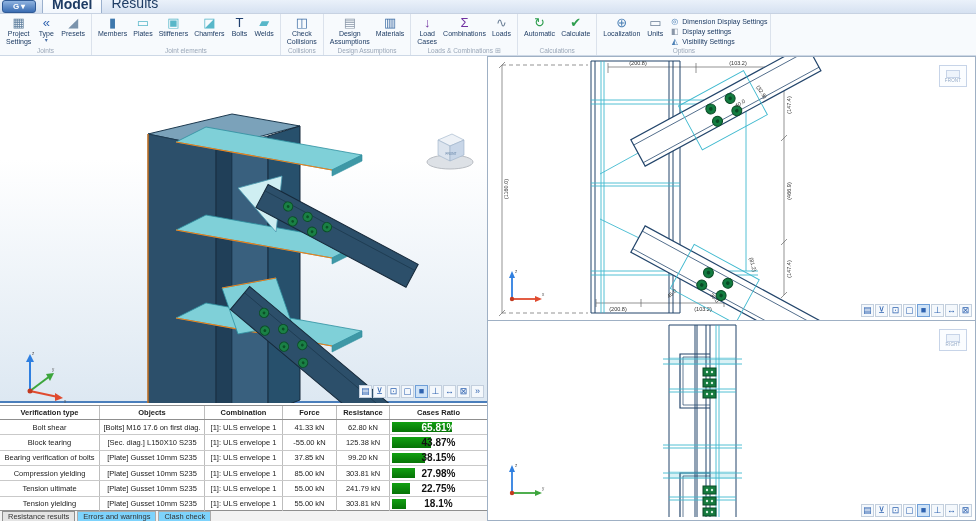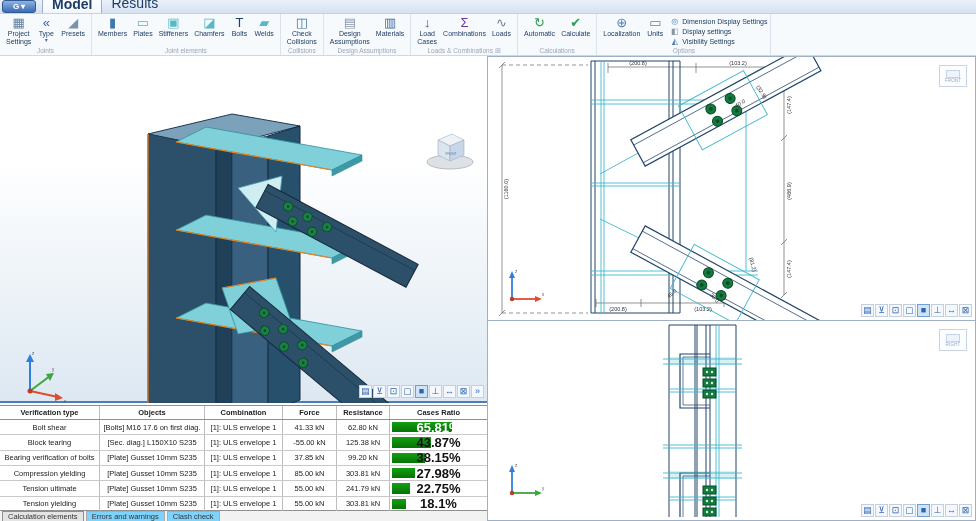--- a/index.html
+++ b/index.html
@@ -45,21 +45,21 @@
   .results-table{position:absolute;left:0;top:405px;width:487px;height:106px;background:#fff;
                  border-top:1px solid #8f8f8f;border-bottom:1px solid #8f8f8f;font-size:7.5px;color:#222;}
   .t-row{display:flex;height:15.33px;border-bottom:1px solid #c9c9c9;}
   .t-row.head{height:14px;font-weight:bold;border-bottom:1px solid #8f8f8f;font-size:7.5px;}
   .t-cell{border-right:1px solid #bdbdbd;display:flex;align-items:center;justify-content:center;
           overflow:hidden;white-space:nowrap;}
   .t-cell:last-child{border-right:none;}
   .c0{width:100px;text-align:center;} .c1{width:105px;} .c2{width:78px;} .c3{width:54px;} .c4{width:53px;text-align:center;} .c5{width:97px;position:relative;}
   .bar{position:absolute;left:2px;top:2px;bottom:2px;background:linear-gradient(#12a012,#067306);}
   .bar-label{position:absolute;left:0;top:0;width:100%;height:100%;display:flex;align-items:center;justify-content:center;
-             font-weight:bold;font-size:13px;color:#111;}
+             font-weight:bold;font-size:10px;color:#111;}
   .bar-label.light{color:#fff;}
 
   
   .statusbar{position:absolute;left:0;top:511px;width:487px;height:10px;background:#f2f2f2;
              display:flex;align-items:stretch;gap:2px;padding-left:2px;font-size:7.5px;color:#333;}
   .sb-tab{display:flex;align-items:center;padding:0 5px;background:#7dd3fc;border:1px solid #ababab;border-bottom:none;}
   .sb-tab.active{background:#e4e4e4;border-color:#8f8f8f;}
 
   
   .pane{position:absolute;left:487px;width:489px;background:#fff;border:1px solid #9fb0c4;}
@@ -398,21 +398,21 @@
           <div class="t-cell c4">303.81 kN</div>
           <div class="t-cell c5">
             <div class="bar" style="width: calc(18.1% - 4px);"></div>
             <div class="bar-label">18.1%</div>
           </div>
         </div>
       </div>
   </div>
 
   <div class="statusbar" id="status-tabs">
-      <div class="sb-tab active">Calculation elements</div>
+      <div class="sb-tab active">Resistance results</div>
       <div class="sb-tab">Errors and warnings</div>
       <div class="sb-tab">Clash check</div>
     </div>
 
   <div class="pane pane-front">
     <svg width="487" height="263" viewBox="0 0 487 263">
 
       <g stroke="#666" stroke-width="0.7" fill="none">
         <line x1="14" y1="8" x2="100" y2="8" stroke-dasharray="4 3"></line>
         <line x1="14" y1="256" x2="100" y2="256" stroke-dasharray="4 3"></line>

